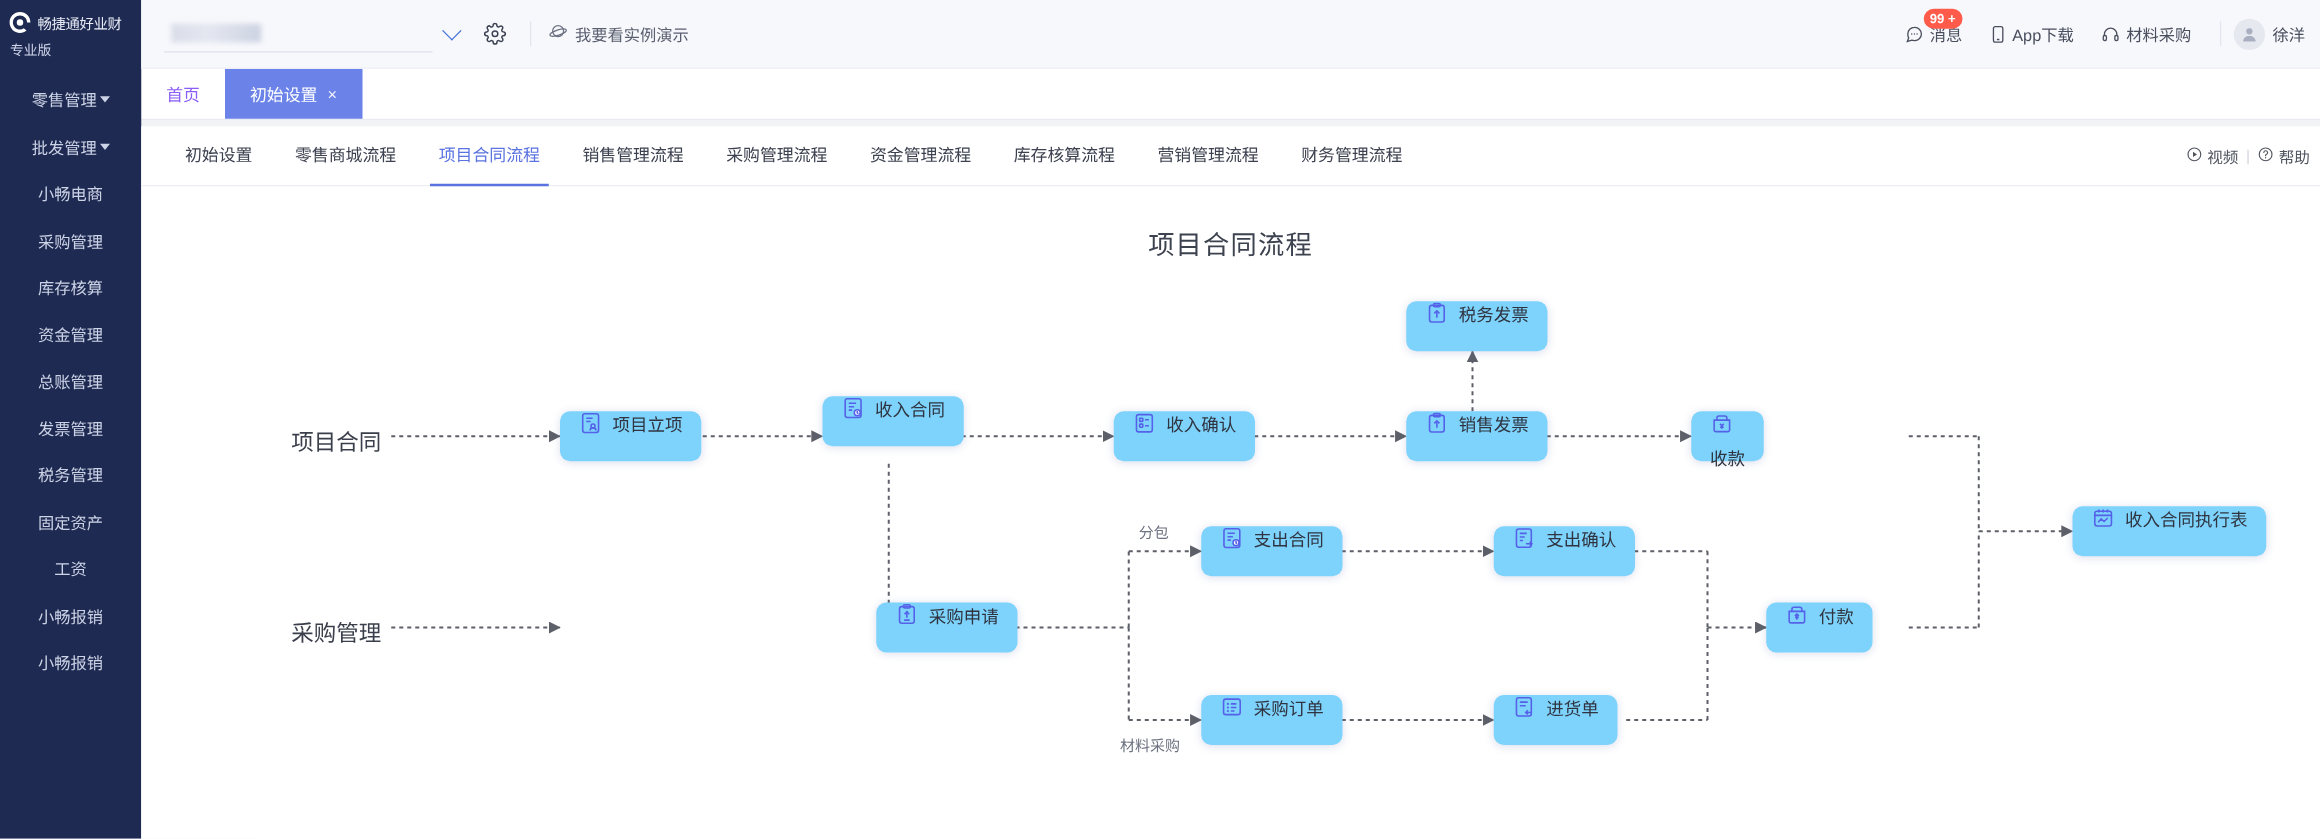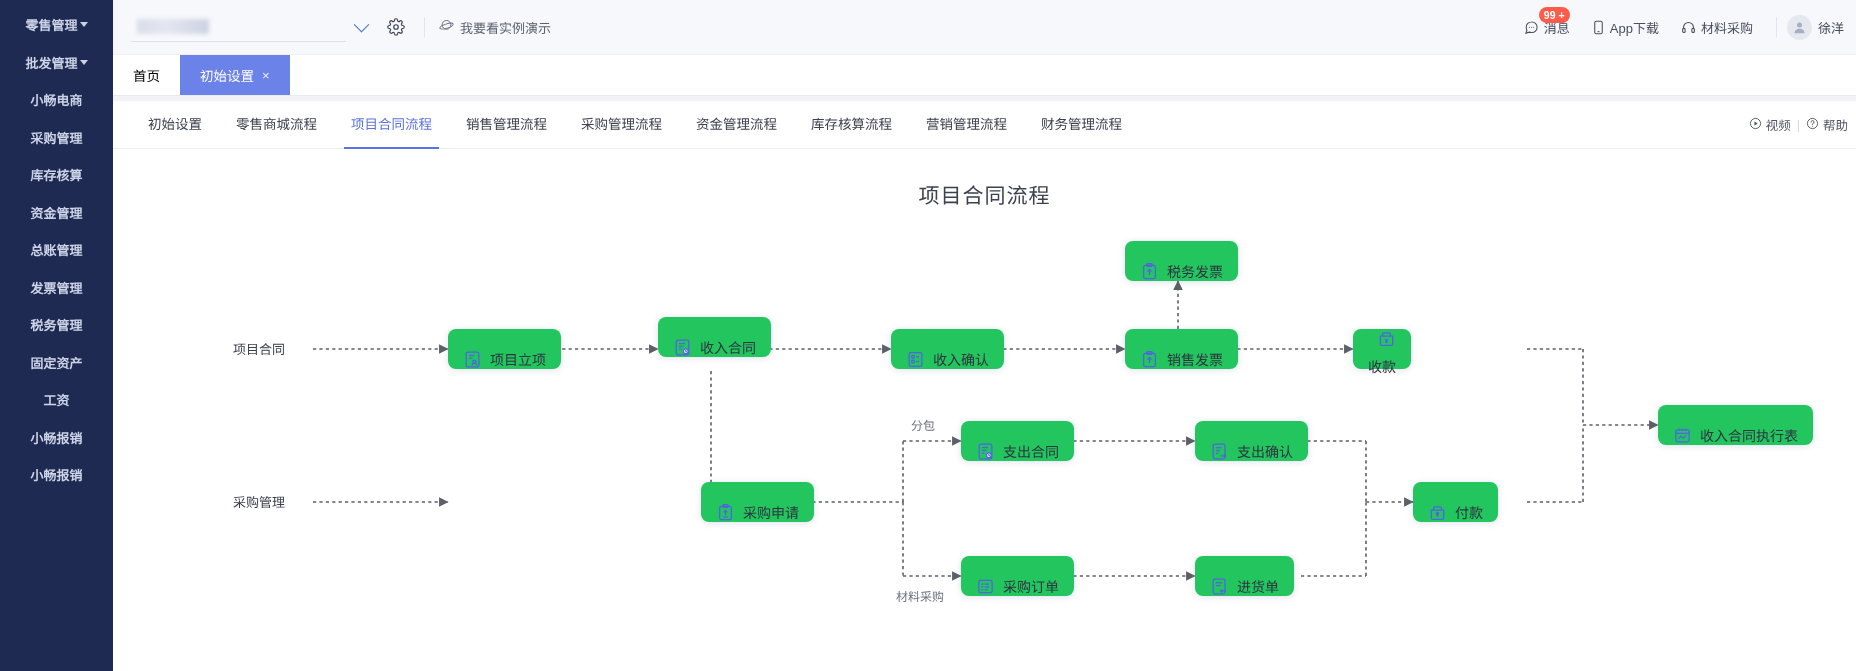--- a/index.html
+++ b/index.html
@@ -48,21 +48,20 @@
   .nav-item {
     height: 37.5px;
     display: flex;
     align-items: center;
     justify-content: center;
     gap: 2px;
     color: #ccd3e6;
     font-size: 13px;
     cursor: pointer;
     user-select: none;
-    font-weight: bold;
   }
   .nav-caret {
     width: 0; height: 0;
     border-left: 4.5px solid transparent;
     border-right: 4.5px solid transparent;
     border-top: 5px solid #ccd3e6;
   }
 
   
   .right { flex: 1; display: flex; flex-direction: column; min-width: 0; }
@@ -148,21 +147,21 @@
     height: 41px;
     background: #ffffff;
     display: flex;
     align-items: stretch;
     border-bottom: 1px solid #e9ebf2;
   }
   .ptab {
     display: flex; align-items: center; justify-content: center;
     padding: 0 20px;
     font-size: 13.5px;
-    color: #000000;
+    color: #8b5cf6;
     cursor: pointer;
     gap: 8px;
   }
   .ptab.active {
     background: #6b82e8;
     color: #ffffff;
   }
   .ptab .tclose {
     font-size: 13px;
     opacity: .9;
@@ -237,57 +236,69 @@
     margin-top: 10px;
   }
   .flow svg.edges {
     position: absolute; left: 0; top: 0;
     width: 100%; height: 100%;
     pointer-events: none;
   }
   .node {
     position: absolute;
     height: 40px;
-    background: #22c55e;
+    background: #7dd3fc;
     border-radius: 8px;
     box-shadow: 0 1px 7px rgba(92,104,173,0.20);
     display: flex;
-    align-items: flex-end;
+    align-items: flex-start;
     gap: 8px;
     padding: 0 15px;
     font-size: 14px;
     color: #2f3440;
     white-space: nowrap;
     cursor: pointer;
     z-index: 2;
   }
   .node .nico { width: 19px; height: 19px; flex: 0 0 19px; display:flex; align-items:center; justify-content:center; }
   .lane-label {
     position: absolute;
-    font-size: 13px;
+    font-size: 18px;
     color: #3a3f4b;
     z-index: 2;
     white-space: nowrap;
   }
   .edge-label {
     position: absolute;
     font-size: 12px;
     color: #6d7280;
     z-index: 3;
     background: #fff;
     padding: 0 3px;
     white-space: nowrap;
   }
 </style>
 </head>
 <body>
 
 <div class="app">
 
   <aside class="sidebar">
+    <div class="logo-block">
+      <div class="logo-row">
+        <span class="logo-mark">
+          <svg width="20" height="20" viewBox="0 0 24 24">
+            <path d="M12 2 C6.4 2 2 6.4 2 12 C2 17.6 6.4 22 12 22 C14.4 22 16.6 21.2 18.3 19.8 L15.6 17.6 C14.6 18.4 13.4 18.8 12 18.8 C8.2 18.8 5.2 15.8 5.2 12 C5.2 8.2 8.2 5.2 12 5.2 C15.8 5.2 18.8 8.2 18.8 12 L22 12 C22 6.4 17.6 2 12 2 Z" fill="#ffffff"></path>
+            <circle cx="12" cy="12" r="3.1" fill="#ffffff"></circle>
+          </svg>
+        </span>
+        <span class="logo-text">畅捷通好业财</span>
+      </div>
+      <div class="logo-sub">专业版</div>
+    </div>
     <nav class="nav-list" id="sidebar-nav">
         <div class="nav-item">
           <span>零售管理</span>
           <span class="nav-caret"></span>
         </div>
         <div class="nav-item">
           <span>批发管理</span>
           <span class="nav-caret"></span>
         </div>
         <div class="nav-item">

